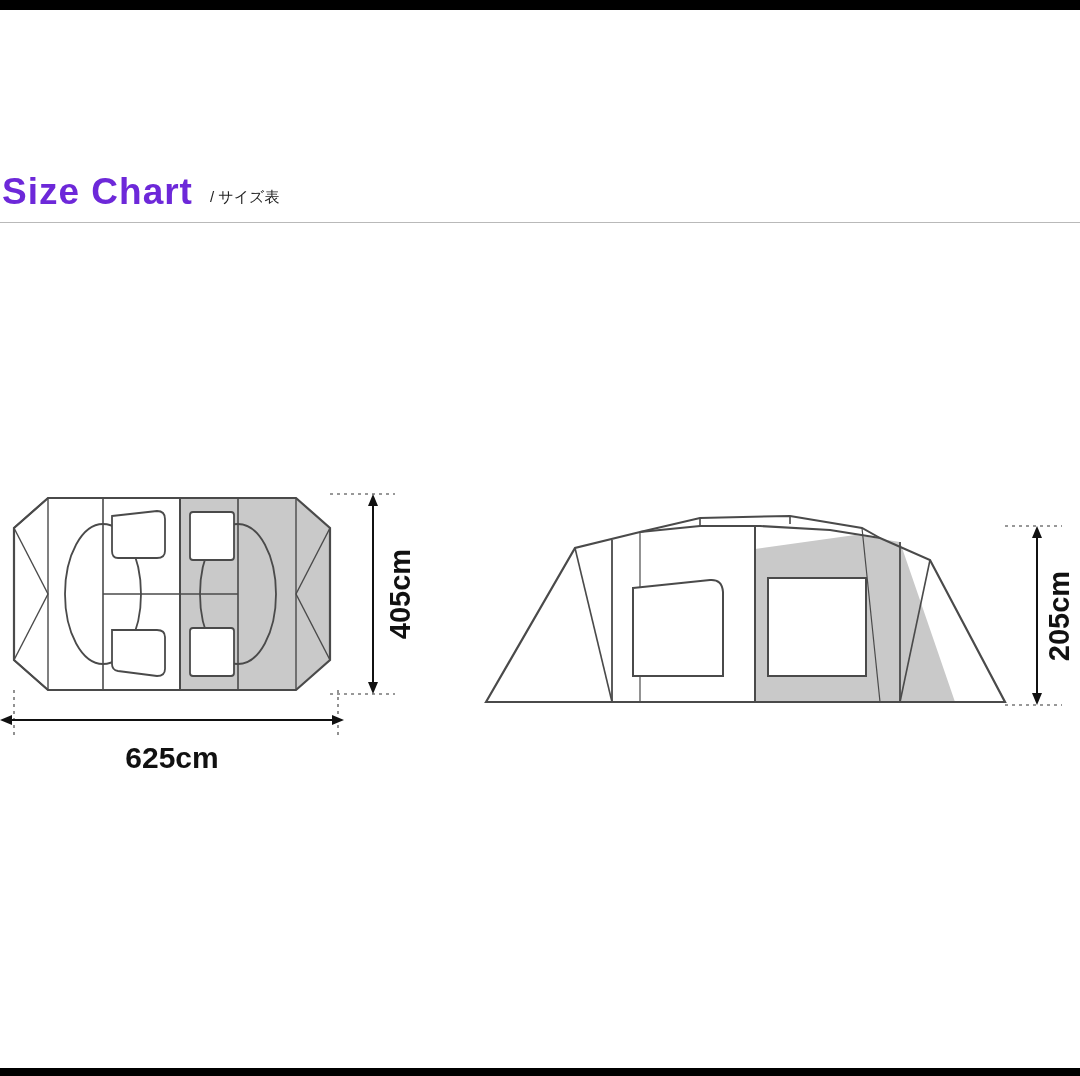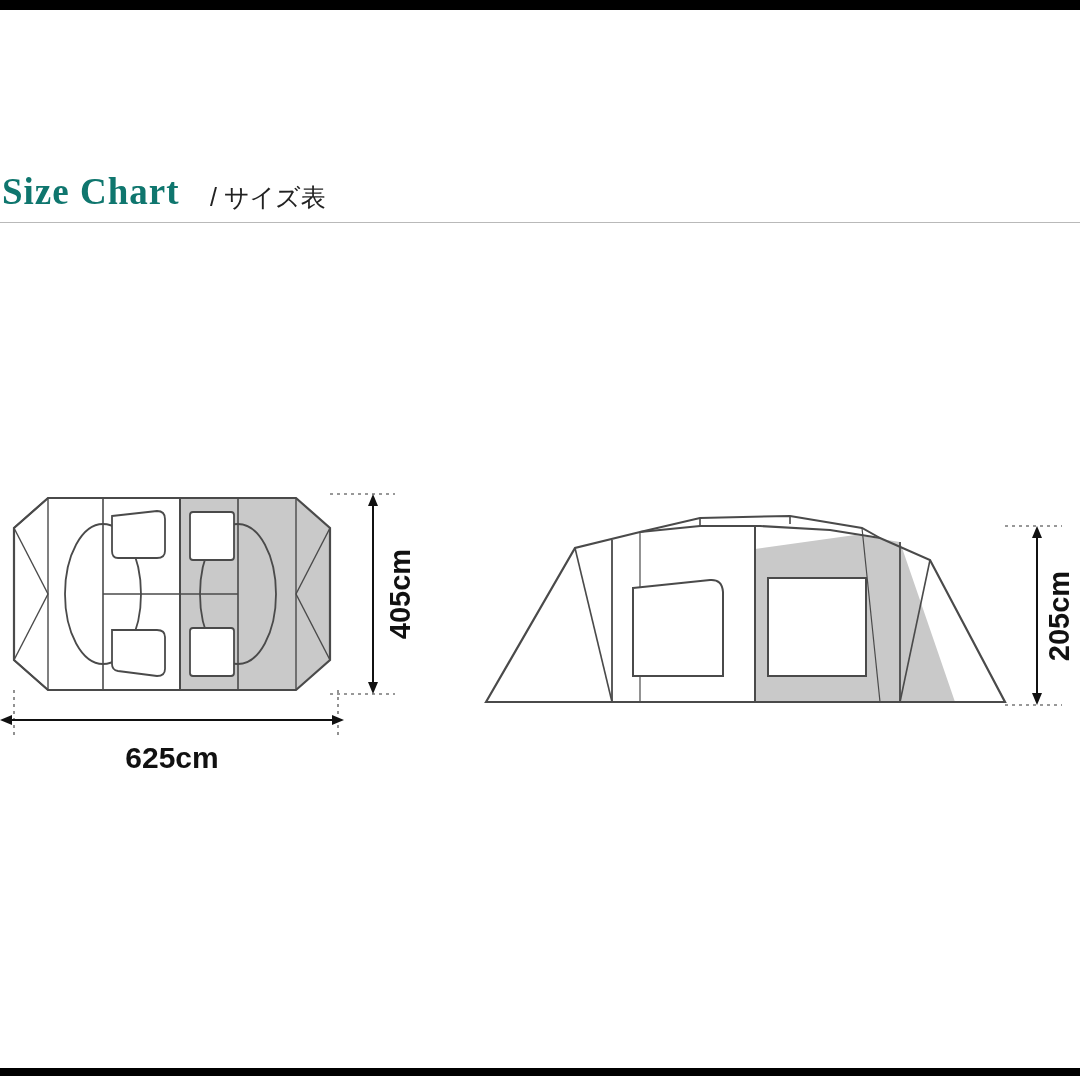--- a/index.html
+++ b/index.html
@@ -42,33 +42,33 @@
     position: absolute;
     left: 0px;
     top: 170px;
     width: 1080px;
     height: 60px;
   }
   .heading-title {
     position: absolute;
     left: 2px;
     top: 0px;
-    font-family: Liberation Serif, serif;
+    font-family: Liberation Sans, sans-serif;
     font-size: 37px;
     font-weight: bold;
     letter-spacing: 1px;
-    color: #0f766e;
+    color: #6d28d9;
     line-height: 44px;
   }
   .heading-sub {
     position: absolute;
     left: 210px;
     top: 12px;
     font-family: "Liberation Sans", sans-serif;
-    font-size: 25px;
+    font-size: 15px;
     color: #222222;
     line-height: 30px;
   }
   .heading-rule {
     position: absolute;
     left: 0px;
     top: 52px;
     width: 1080px;
     height: 1px;
     background: #b9b9b9;

